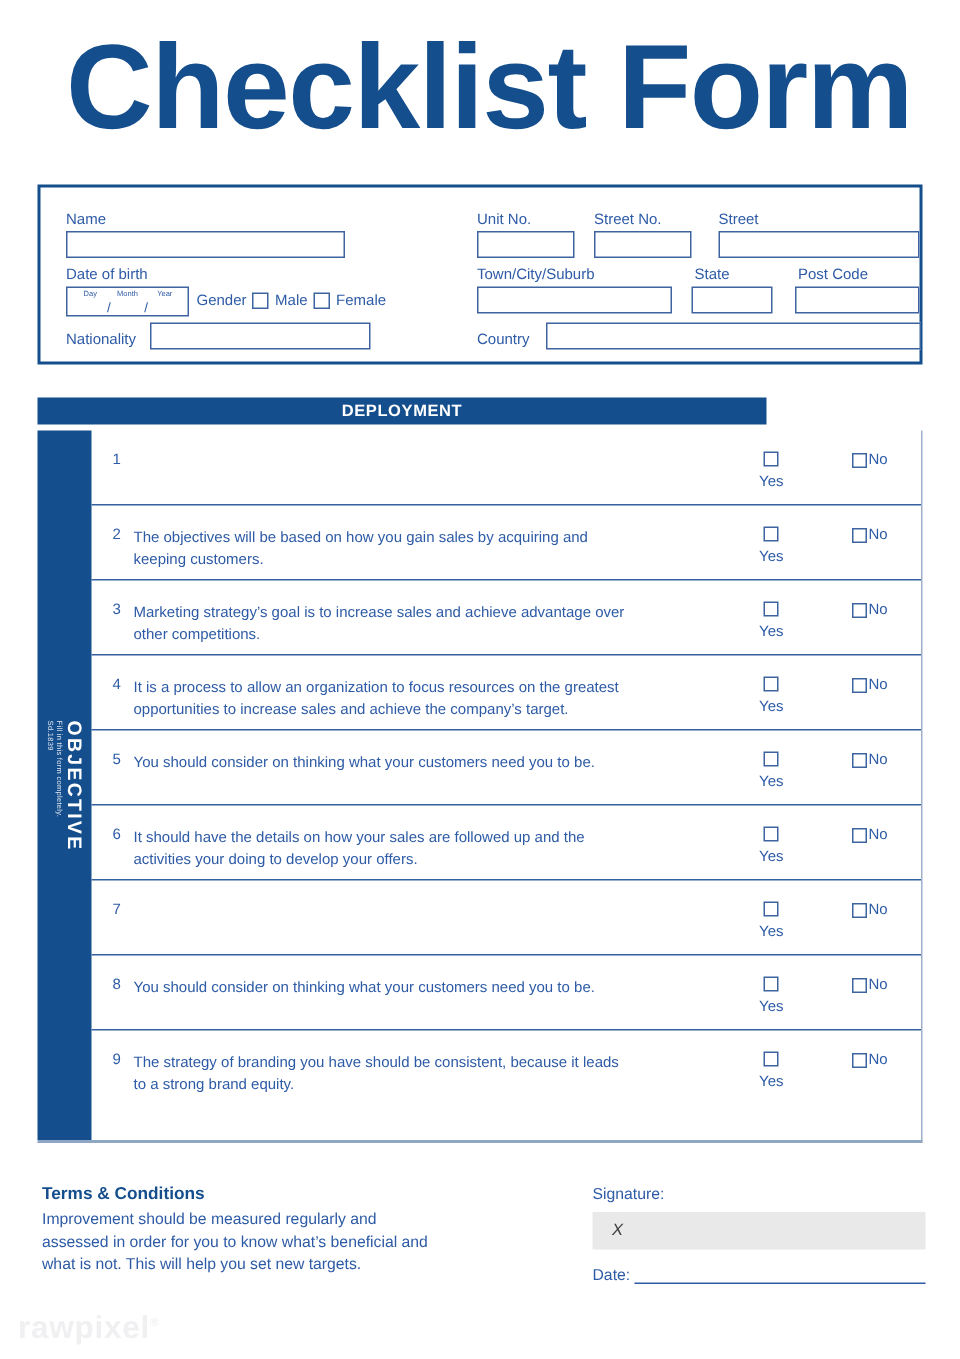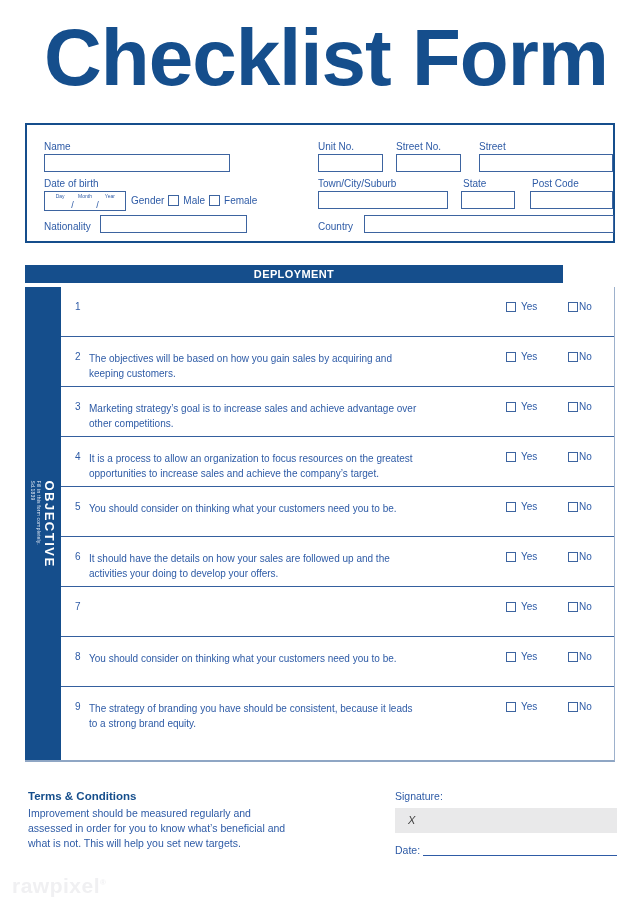--- a/index.html
+++ b/index.html
@@ -44,21 +44,21 @@
   .dob-cell { font-size:5px; color:#2e5ba6; text-align:center; flex:1; line-height:6px; }
   .dob-slash { font-size:9px; color:#2e5ba6; align-self:flex-end; line-height:10px; }
   .cb {
     display:inline-block; width:11px; height:11px;
     border:1px solid #3d64a0; background:#fff; vertical-align:middle;
   }
   .cb-group { position:absolute; display:flex; align-items:flex-start; gap:4px; font-size:10px; color:#2e5ba6; }
 
   
   .deploy-bar {
-    position:absolute; left:25px; top:265px; width:538px; height:18px;
+    position:absolute; left:25px; top:265px; width:486px; height:18px;
     font-size:11px; line-height:18px; text-align:center; letter-spacing:0.4px;
   }
   .deploy-body {
     position:absolute; left:25px; top:287px; width:590px; height:475px;
     display:flex; border-bottom:2px solid #8fa6c4; border-right:1px solid #9db1cc;
     background:#fff;
   }
   .side-col {
     width:36px; background:#154e8c; position:relative; flex:0 0 36px;
   }
@@ -75,21 +75,21 @@
     padding:14px 0 0 14px; display:flex; align-items:flex-start;
   }
   .row:last-child { border-bottom:none; flex:1; }
   .num { font-size:10px; width:14px; flex:0 0 14px; color:#2e5ba6; }
   .itext {
     font-size:10px; color:#2e5ba6; line-height:15px;
     white-space:pre-line; width:372px;
   }
   .yn { position:absolute; top:14px; display:flex; align-items:center; font-size:10px; color:#2e5ba6; }
   .yn .cb { width:10px; height:10px; }
-  .yes-group { left:445px; gap:5px; }
+  .yes-group { left:445px; gap:5px;flex-direction:column; }
   .no-group { left:507px; gap:1px; }
 
   
   .terms-title { position:absolute; left:28px; top:790px; font-size:11.5px; font-weight:700; color:#154e8c; }
   .terms-text {
     position:absolute; left:28px; top:806px; width:340px;
     font-size:10.5px; line-height:15px; color:#2e5ba6; white-space:pre-line;
   }
   .sig-label { position:absolute; left:395px; top:790px; font-size:10.5px; color:#2e5ba6; }
   .sig-box {

